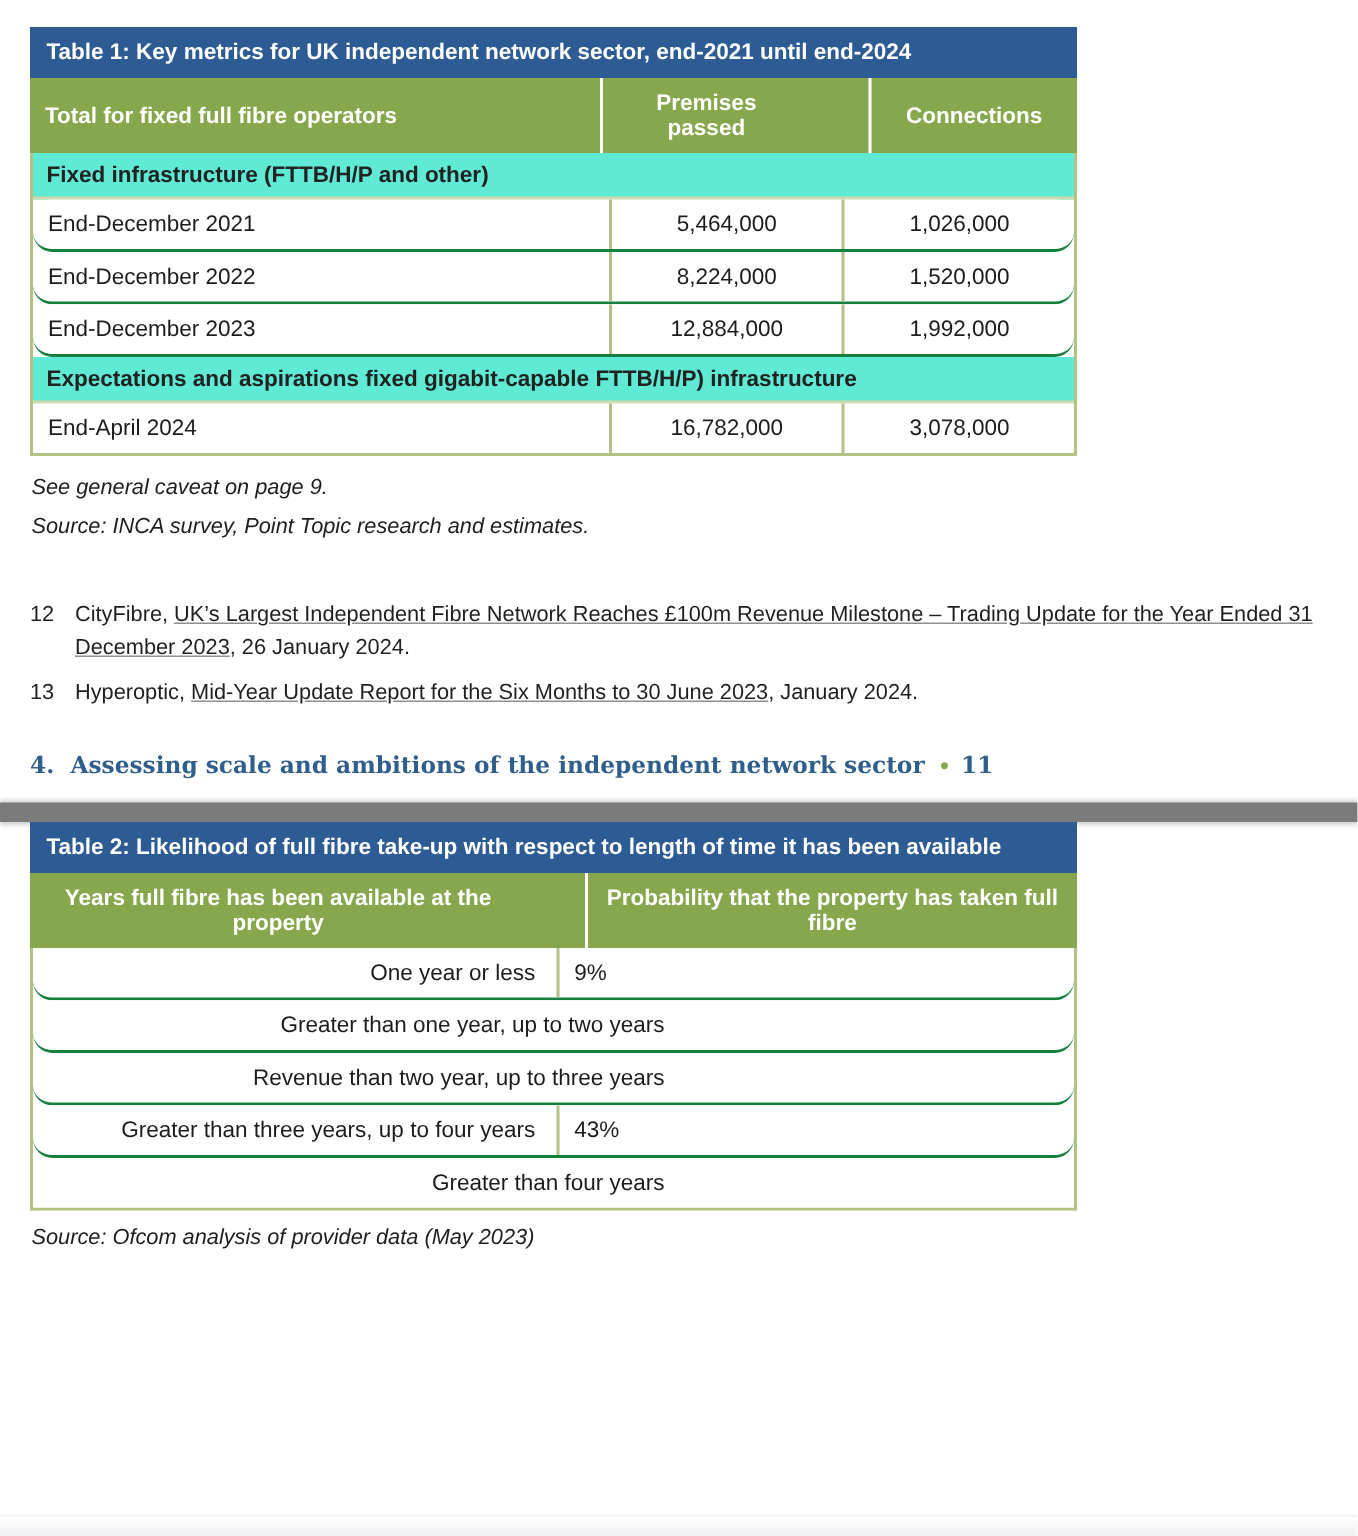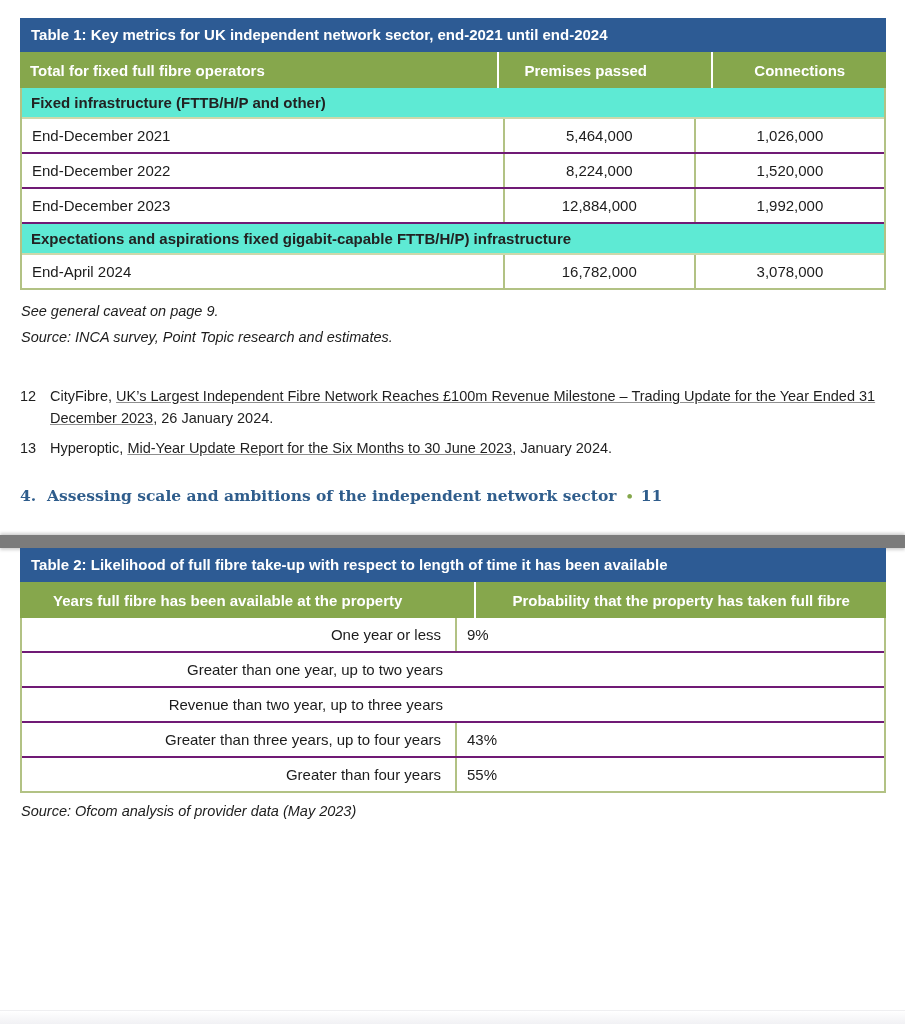--- a/index.html
+++ b/index.html
@@ -5,39 +5,39 @@
   * { box-sizing: border-box; margin: 0; padding: 0; }
   html, body { width: 905px; height: 1024px; overflow: hidden; background: #ffffff;
     font-family: "Liberation Sans", "DejaVu Sans", sans-serif; color: #1c1c1c; }
 
   .page1 { height: 535px; padding-top: 18px; }
   .page2 { height: 476px; position: relative; }
 
   .page-sep { height: 13px; background: #7b7b7b;
     box-shadow: 0 -2px 3px rgba(0,0,0,.18), 0 2px 3px rgba(0,0,0,.18); }
 
-  .tbl { width: 866px; margin-left: 20px; font-size: 15px; }
+  .tbl { width: 698px; margin-left: 20px; font-size: 15px; }
   .tr { display: flex; align-items: stretch; }
 
   .title-row { background: #2d5b94; color: #ffffff; font-weight: bold;
     padding: 8px 11px; font-size: 15px; min-height: 34px; }
 
   .head-row { background: #86a74c; color: #ffffff; font-weight: bold; gap: 39px; }
   .head-row .cell { padding: 8px 10px; min-height: 36px; display: flex; align-items: center; }
   .head-row .cell + .cell { border-left: 2px solid #ffffff; }
   .hc { justify-content: center; text-align: center; }
 
   .body { border: 2px solid #b2c284; border-top: none; }
   .section-row { background: #5eead4; font-weight: bold; color: #222222;
     padding: 6px 9px; min-height: 31px; border-bottom: 2px solid #cdd8ab; }
   .data-row { background: #ffffff; }
   .data-row + .data-row, .section-row + .data-row { }
   .data-row .cell { padding: 7px 10px; min-height: 33px; display: flex; align-items: center; }
   .data-row .cell + .cell { border-left: 2px solid #b2c284; }
-  .data-row:not(:last-child) { border-bottom: 2px solid #701a75; }
+  .data-row:not(:last-child) { border-bottom: 2px solid #15803d; border-radius: 13px; }
   .num { justify-content: center; }
 
   
   .t1-c1 { width: 483px; } .t1-c2 { width: 192px; } .t1-c3 { width: 191px; }
   
   .t2-c1 { width: 435px; } .t2-c2 { width: 431px; }
   .ra { justify-content: flex-end; text-align: right; padding-right: 14px !important; }
   .la { justify-content: flex-start; }
 
   .caveat { margin: 13px 0 0 21px; font-style: italic; font-size: 14.5px; color: #1d1d1d; }
@@ -143,21 +143,20 @@
       </div>
       <div class="tr data-row">
         <div class="cell t2-c1 ra">Revenue than two year, up to three years</div>
       </div>
       <div class="tr data-row">
         <div class="cell t2-c1 ra">Greater than three years, up to four years</div>
         <div class="cell t2-c2 la">43%</div>
       </div>
       <div class="tr data-row">
         <div class="cell t2-c1 ra">Greater than four years</div>
-        <div class="cell t2-c2 la">55%</div>
       </div>
     </div>
   </div>
 
   <div class="src-line">Source: Ofcom analysis of provider data (May 2023)</div>
 
   <div class="bottom-edge"></div>
 </div>
 
 </body></html>

